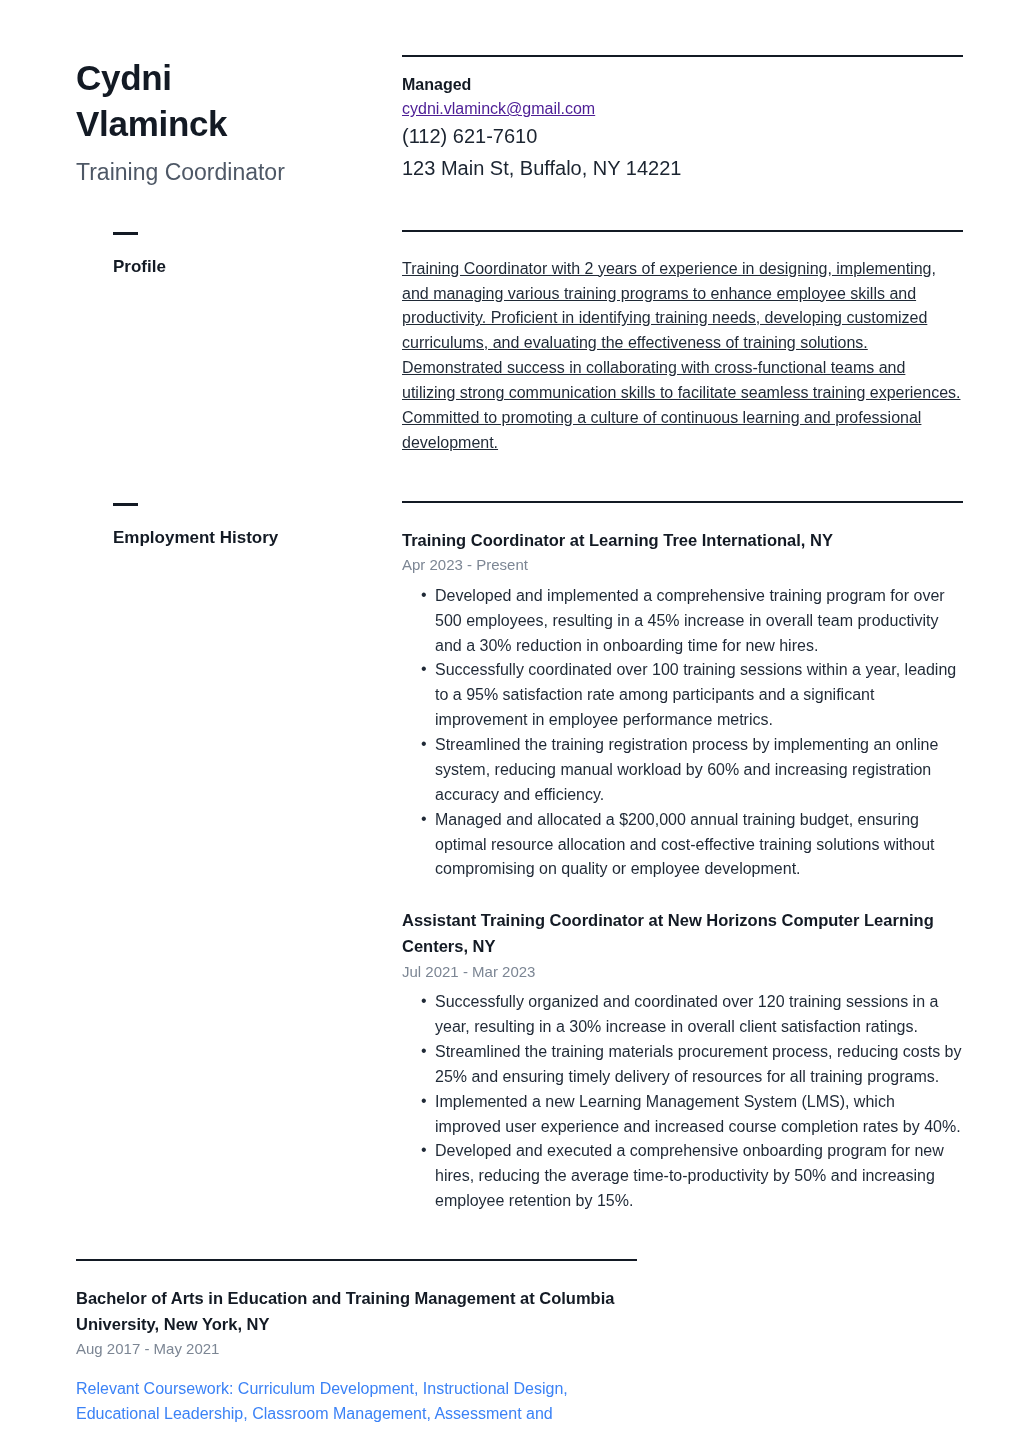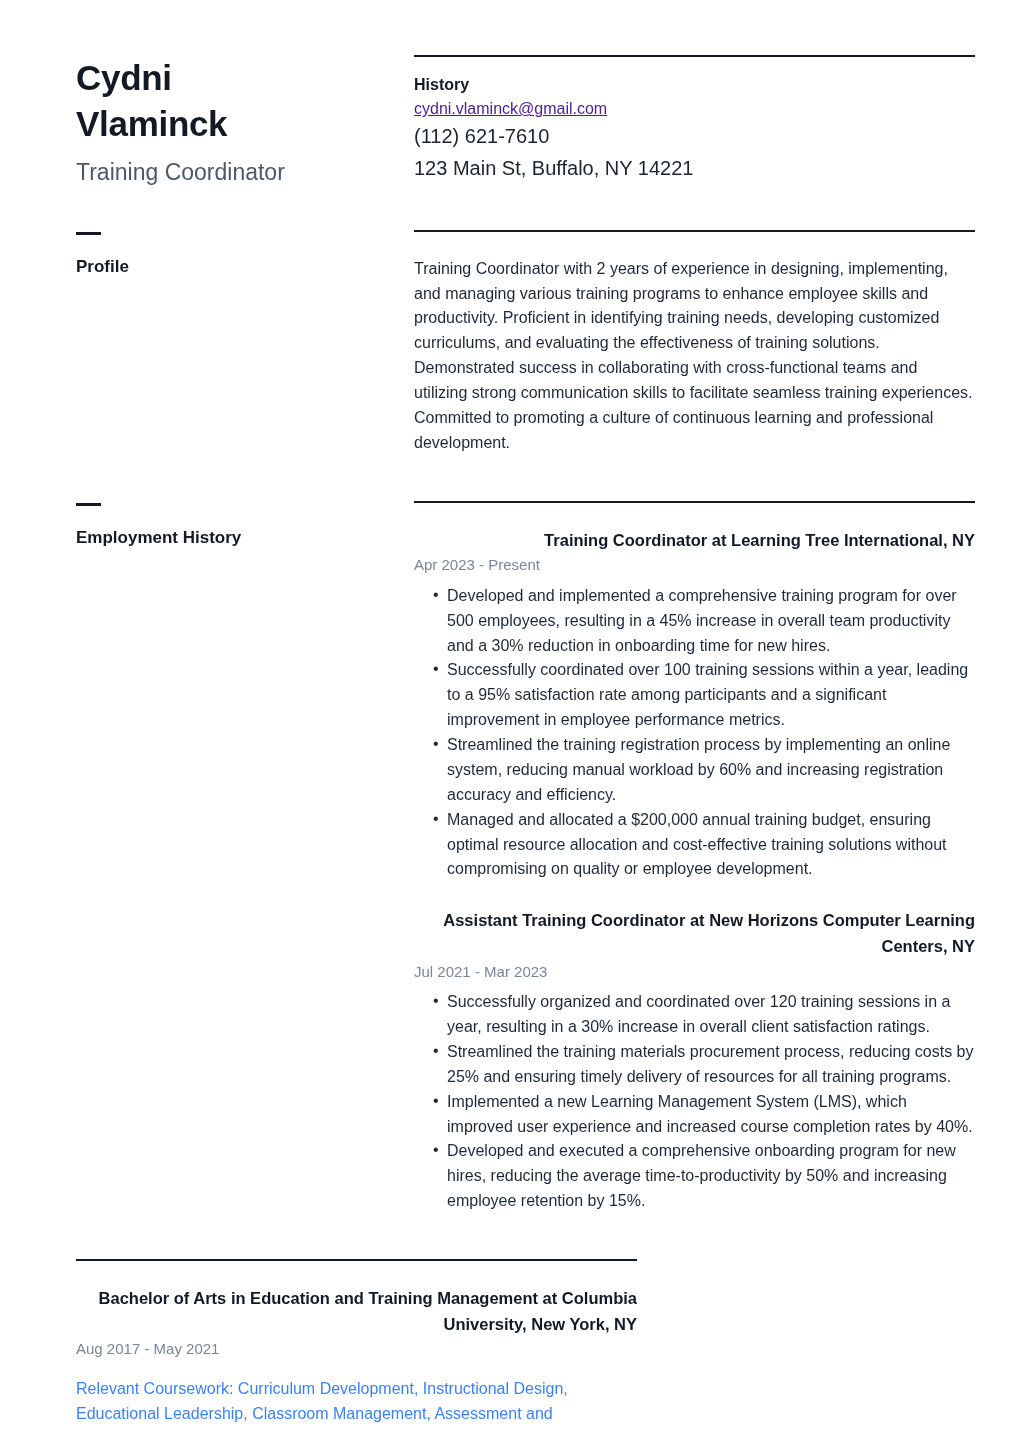--- a/index.html
+++ b/index.html
@@ -21,21 +21,21 @@
     width: 1024px;
     height: 1447px;
     background: #ffffff;
     padding: 0;
   }
 
   
   .row {
     display: grid;
     grid-template-columns: 326px 561px;
-    column-gap: 12px;
+    column-gap: 0;
     margin-left: 76px;
     margin-right: 61px;
   }
 
   .col-left  { padding-right: 20px; }
   .col-right { width: 561px; }
 
   
   .header-row { margin-top: 55px; }
 
@@ -56,21 +56,21 @@
   }
 
   
   .rule {
     height: 2px;
     background: #131a24;
     width: 561px;
   }
 
   
-  .side-head { padding-top: 2px; }
+  .side-head { padding-top: 2px; margin-left: 37px; }
 
   .side-dash {
     width: 25px;
     height: 3px;
     background: #131a24;
     margin-bottom: 21px;
   }
 
   .side-title {
     font-size: 17px;
@@ -100,37 +100,37 @@
     color: #4c1d95;
     text-decoration: underline;
     display: inline-block;
   }
 
   
   .body-text {
     font-size: 16px;
     line-height: 1.555;
     color: #1f2936;
+    text-decoration: underline;
   }
 
   .section-gap-profile { margin-top: 41px; }
   .section-gap-emp     { margin-top: 45px; }
   .section-gap-edu     { margin-top: 45px; }
 
   .right-pad-top { padding-top: 25px; }
 
   
   .entry + .entry { margin-top: 26px; }
 
   .entry-title {
     font-size: 16.5px;
     font-weight: bold;
     line-height: 1.555;
     color: #131a24;
-    text-align: right;
   }
 
   .entry-date {
     font-size: 15px;
     line-height: 1.5;
     color: #7c8694;
     margin-top: 1px;
   }
 
   ul.bullets {
@@ -171,21 +171,21 @@
   <div class="row header-row">
 
     <div class="col-left">
       <div class="name">Cydni</div>
       <div class="name">Vlaminck</div>
       <div class="job-title">Training Coordinator</div>
     </div>
 
     <div class="col-right">
       <div class="rule"></div>
-      <div class="details-head">History</div>
+      <div class="details-head">Managed</div>
       <div>
         <a class="detail-link" href="#">cydni.vlaminck@gmail.com</a>
       </div>
       <div class="detail-line">(112) 621-7610</div>
       <div class="detail-line">123 Main St, Buffalo, NY 14221</div>
     </div>
 
   </div>
 
   <div class="row section-gap-profile">

